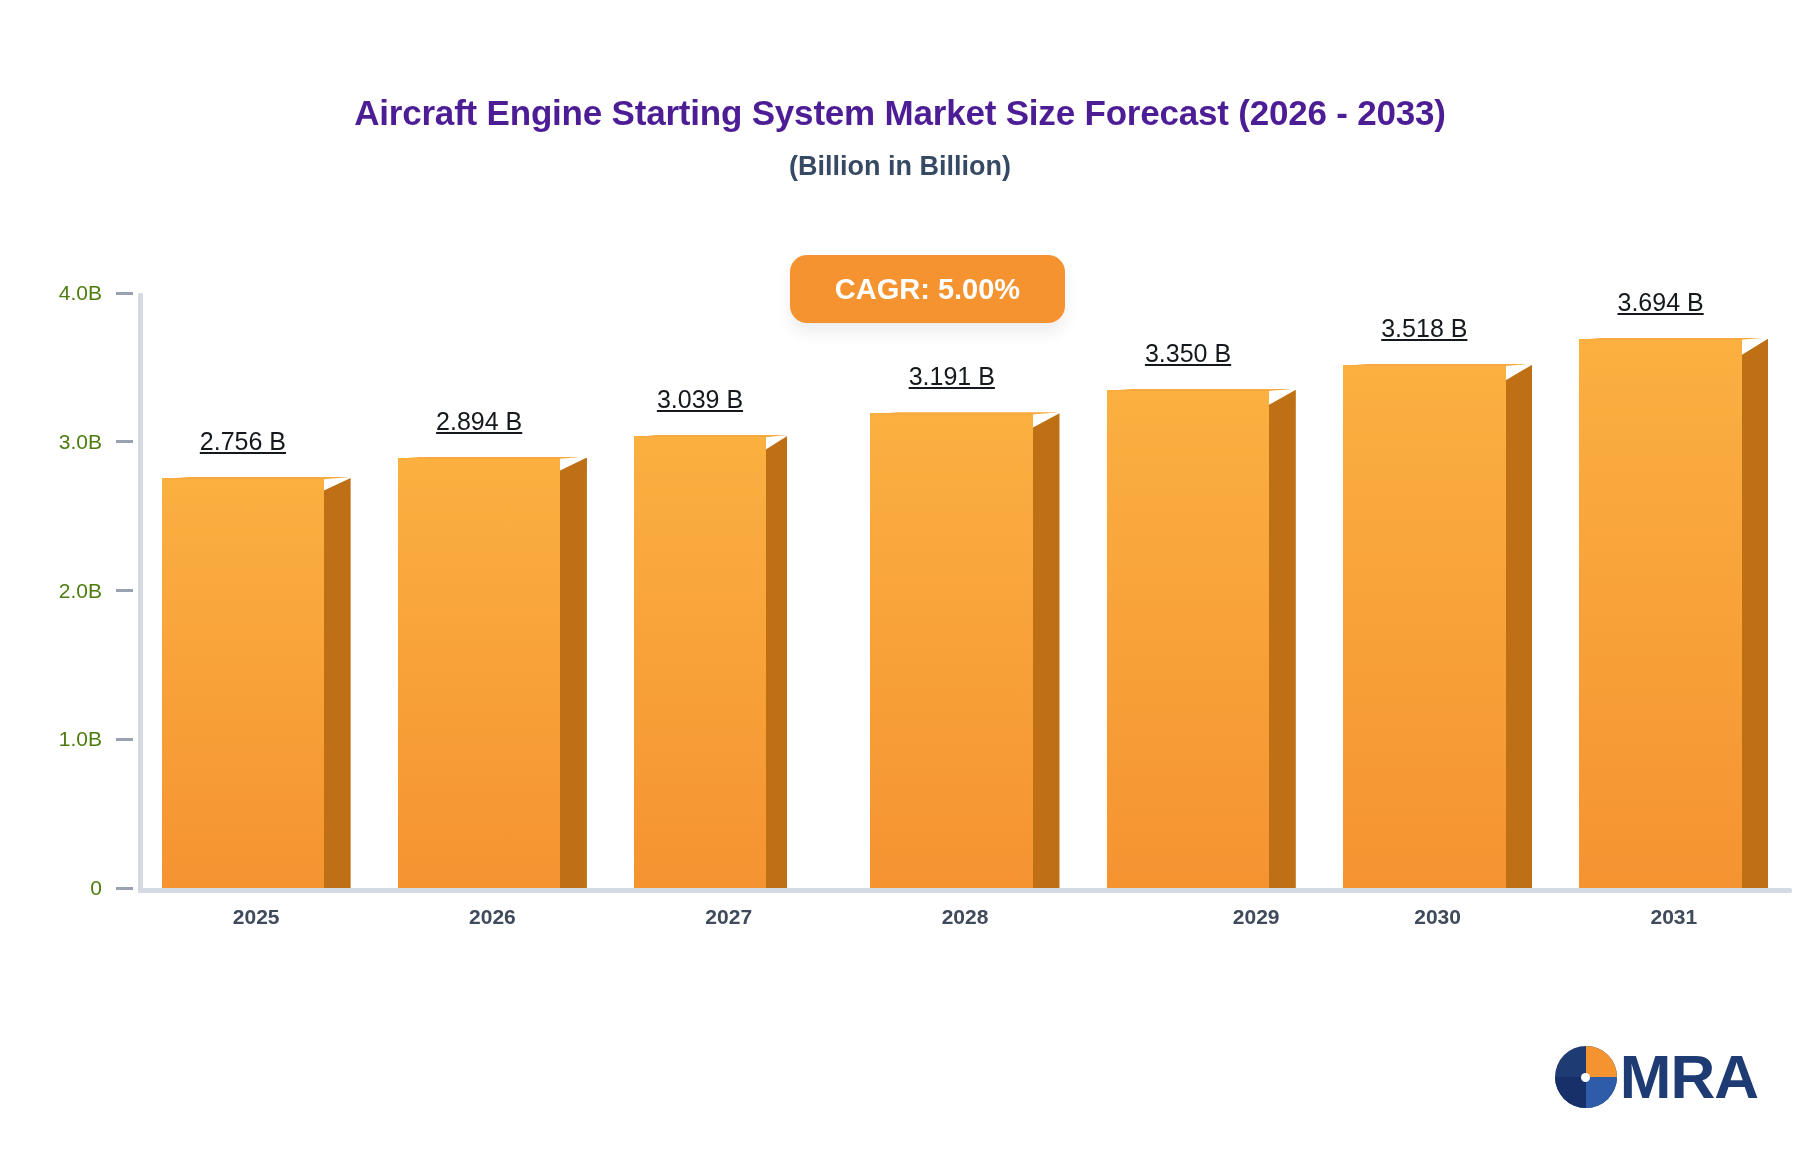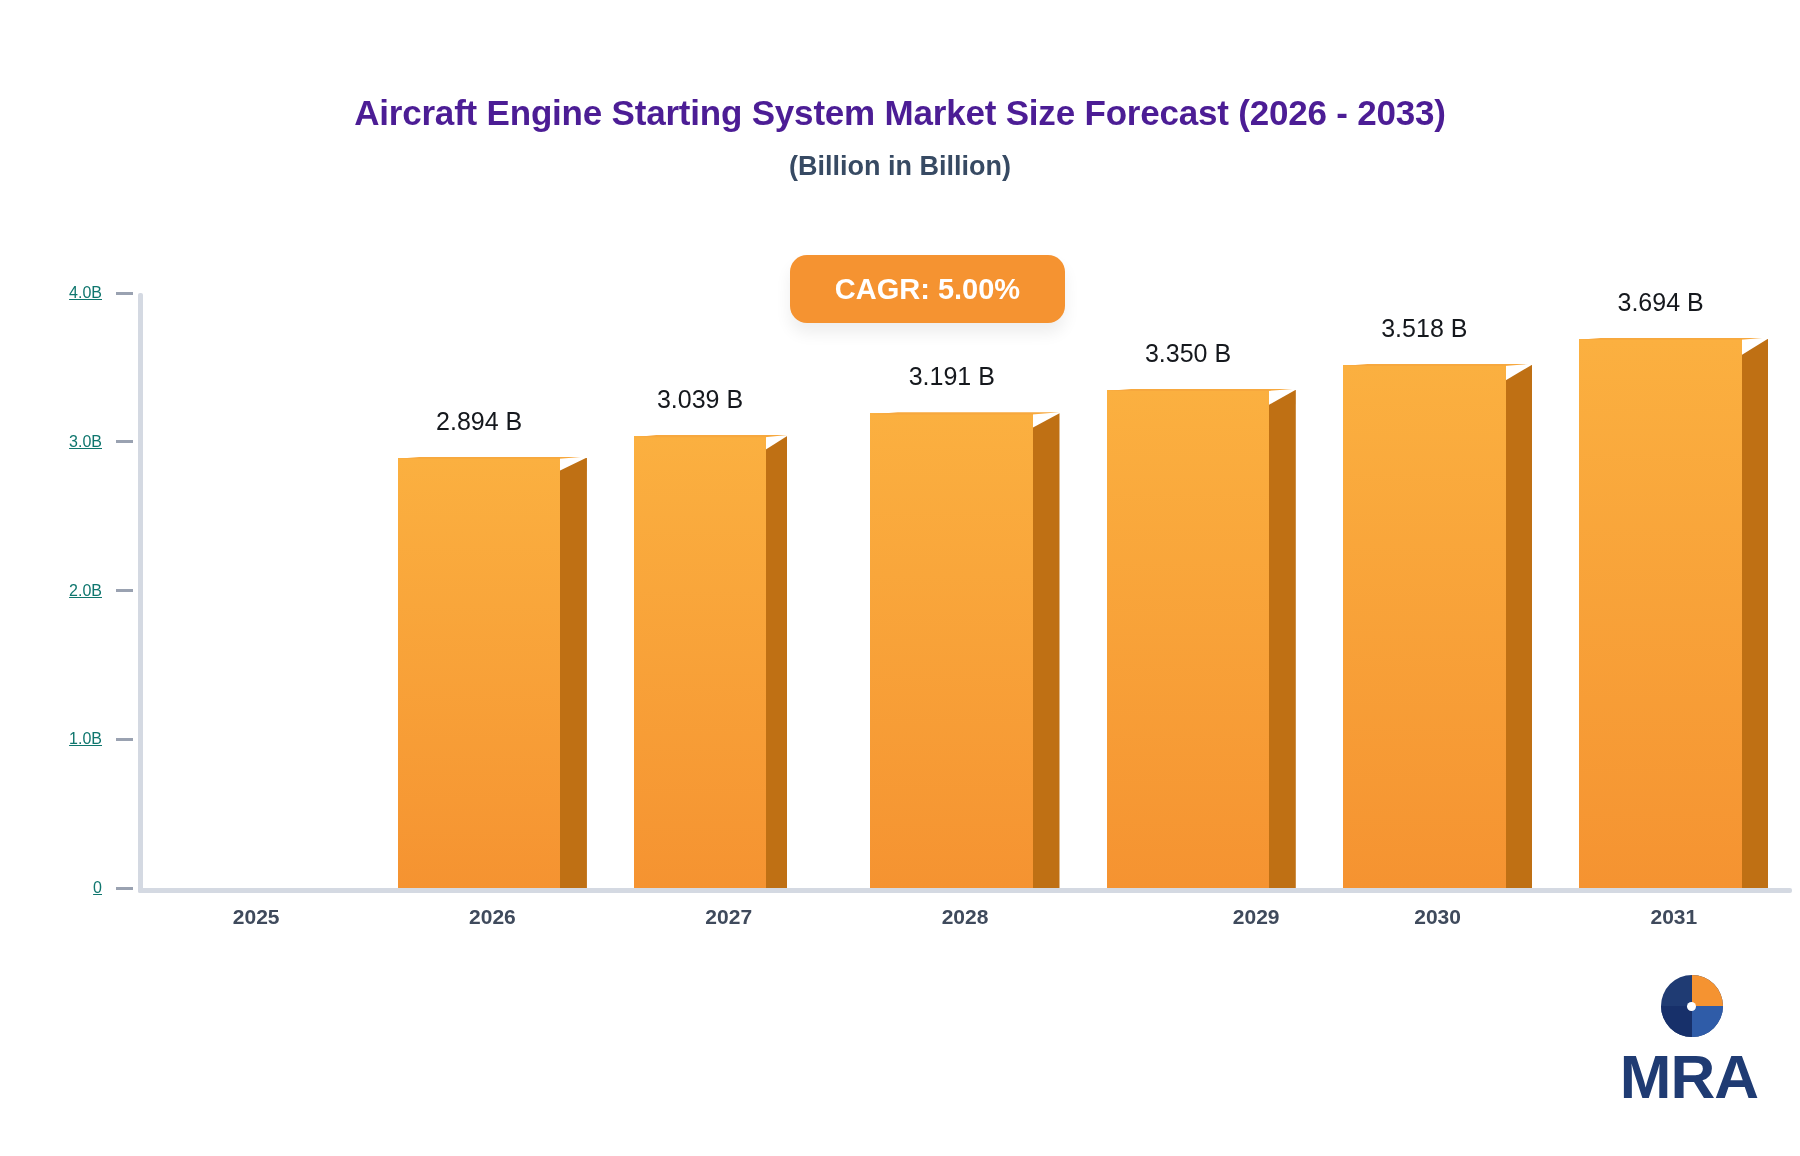--- a/index.html
+++ b/index.html
@@ -91,24 +91,23 @@
   .ytick {
     position: absolute;
     right: 0;
     display: flex;
     align-items: center;
     justify-content: flex-end;
     height: 30px;
     transform: translateY(-50%);
   }
   .ytick-label {
-    font-size: 16px;
-    color: #0f766e;
+    font-size: 21px;
+    color: #4d7c0f;
     white-space: nowrap;
-    text-decoration: underline;
   }
   .ytick-dash {
     display: inline-block;
     width: 17px;
     height: 3px;
     background: #9aa2b1;
     margin-left: 14px;
     margin-right: 10px;
   }
 
@@ -161,20 +160,21 @@
     clip-path: polygon(0 16%, 85.5% 16%, 100% 0, 14.5% 0);
   }
   .bar-label {
     position: absolute;
     left: 0;
     width: 86%;
     text-align: center;
     font-size: 25px;
     color: #15181d;
     white-space: nowrap;
+    text-decoration: underline;
   }
 
   
   .x-labels {
     position: absolute;
     left: 138px;
     top: 905px;
     width: 1654px;
     height: 40px;
   }
@@ -188,21 +188,20 @@
   }
 
   
   .logo {
     position: absolute;
     right: 42px;
     bottom: 48px;
     display: flex;
     align-items: center;
     gap: 9px;
-    flex-direction: column;
   }
   .logo-mark {
     width: 62px;
     height: 62px;
     border-radius: 50%;
     position: relative;
     overflow: hidden;
     background: #1f3b73;
     flex: 0 0 auto;
   }
@@ -262,20 +261,28 @@
         <span class="ytick-label">1.0B</span>
         <span class="ytick-dash"></span>
       </div>
       <div class="ytick" style="top: 888px; left: 0px; width: 143px;">
         <span class="ytick-label">0</span>
         <span class="ytick-dash"></span>
       </div>
     </div>
 
   <div class="bars-layer" id="bars-layer">
+      <div class="bar-slot" style="left: 23.6286px; width: 189.029px;">
+        <div class="bar-3d" style="height: 409.955px;">
+          <div class="bar-side"></div>
+          <div class="bar-front"></div>
+          <div class="bar-top"></div>
+        </div>
+        <div class="bar-label" style="bottom: 431.955px;">2.756 B</div>
+      </div>
       <div class="bar-slot" style="left: 259.914px; width: 189.029px;">
         <div class="bar-3d" style="height: 430.483px;">
           <div class="bar-side"></div>
           <div class="bar-front"></div>
           <div class="bar-top"></div>
         </div>
         <div class="bar-label" style="bottom: 452.483px;">2.894 B</div>
       </div>
       <div class="bar-slot" style="left: 496.2px; width: 153px;">
         <div class="bar-3d" style="height: 452.051px;">

